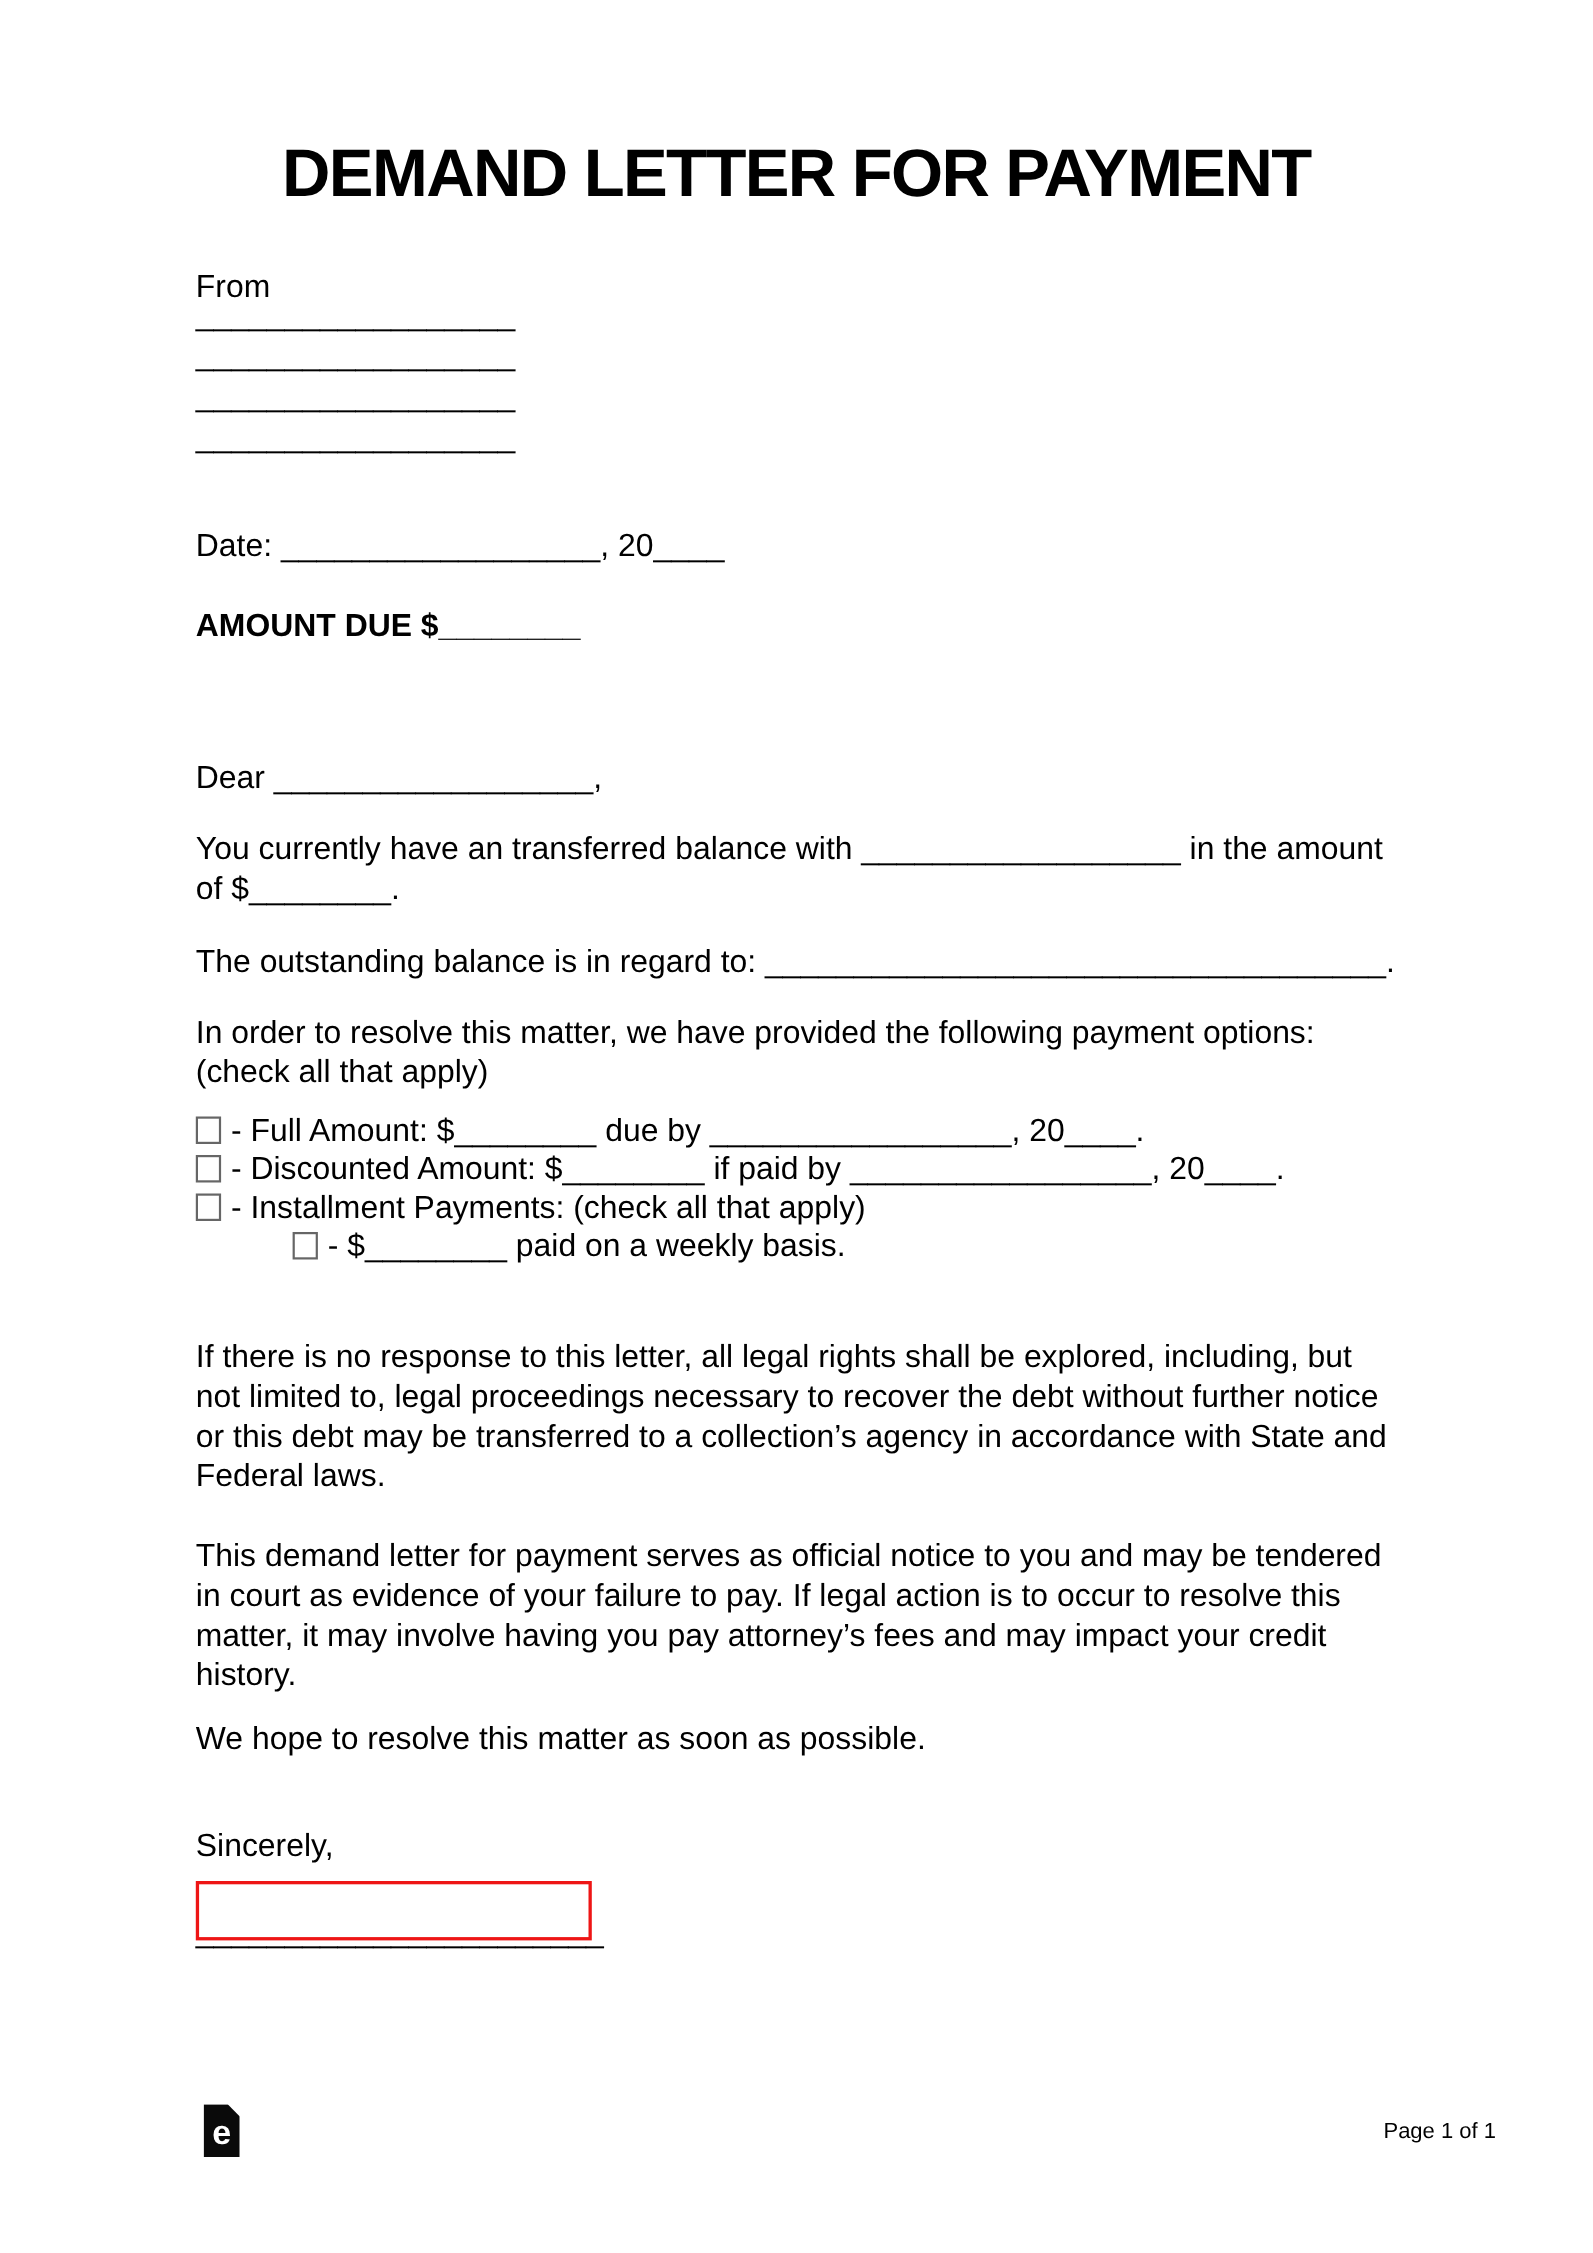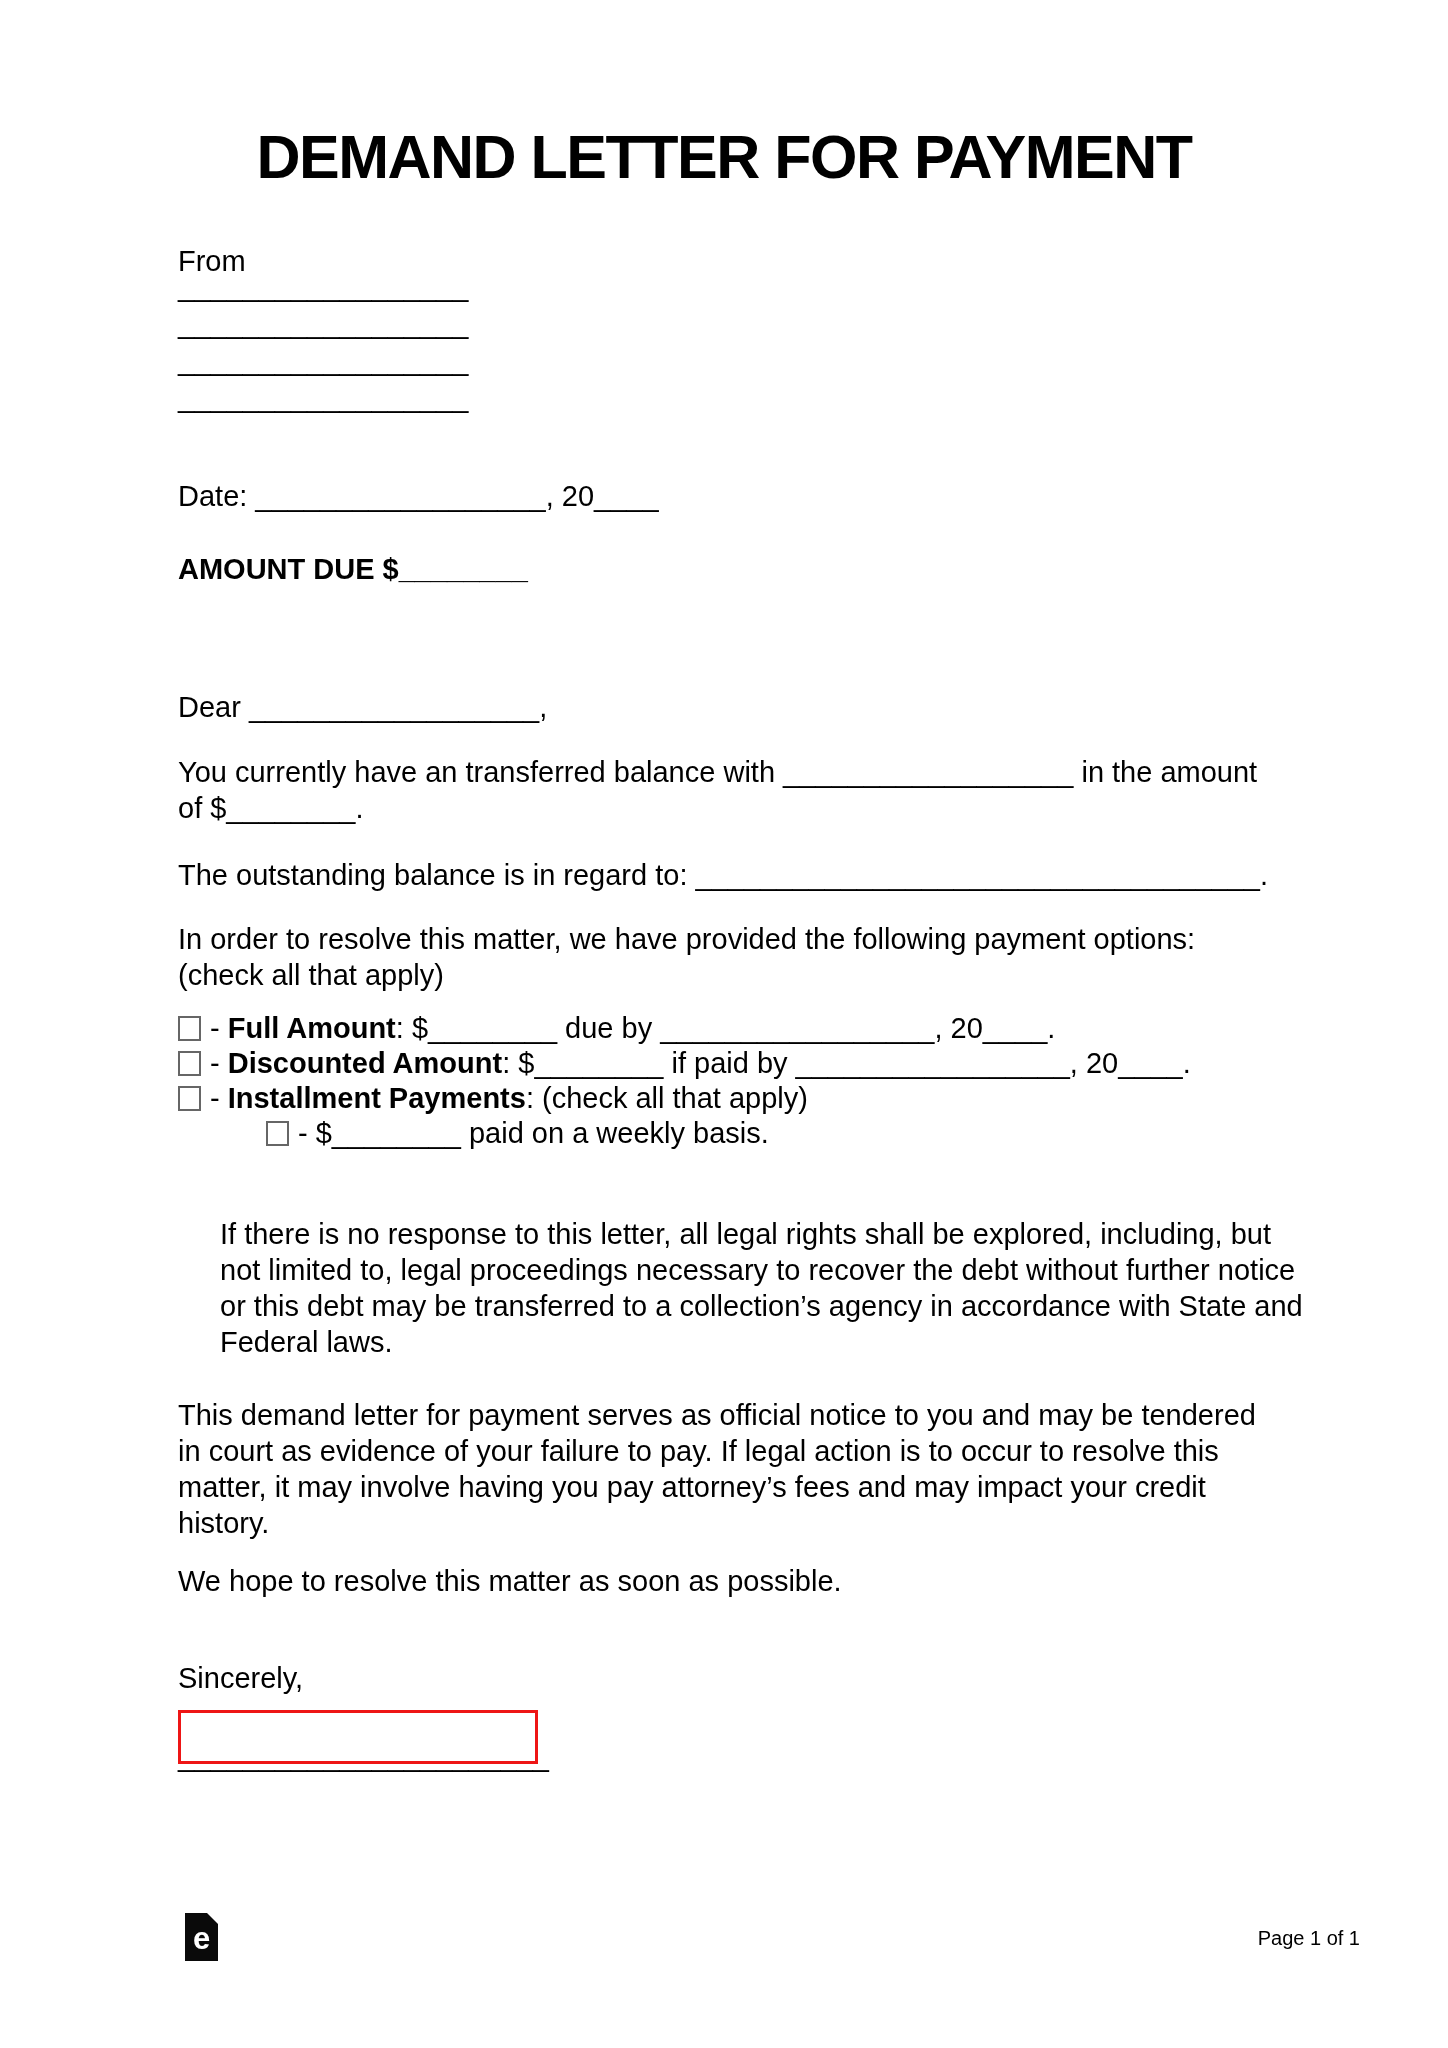--- a/index.html
+++ b/index.html
@@ -22,27 +22,27 @@
   .date-line    { top:478px; }
   .amount-line  { top:551px; font-weight:bold; }
   .attempt-line { top:614px; font-weight:bold; }
   .dear-line    { top:689px; }
   .p-balance    { top:754px; }
   .p-regard     { top:857px; }
   .p-options    { top:921px; }
   .opt-list     { top:1011px; line-height:35px; white-space:normal; }
   .opt-row      { white-space:nowrap; }
   .opt-row.indented { padding-left:88px; }
-  .opt-label    { font-weight:bold;margin-top:28px; }
+  .opt-label    { font-weight:normal;margin-top:28px; }
   .checkbox {
     display:inline-block; width:19px; height:21px;
     border:2px solid #666666; background:#fff;
     vertical-align:-3px; margin-right:9px;
   }
-  .p-legal   { top:1216px;margin-left:42px; }
+  .p-legal   { top:1216px; }
   .p-notice  { top:1397px; }
   .p-hope    { top:1563px; }
   .sincerely { top:1660px; }
   .sig-box {
     position:absolute; left:178px; top:1710px; width:360px; height:54px;
     border:3px solid #ee1515; box-sizing:border-box; background:transparent;
   }
   .sig-line { top:1738px; white-space:nowrap; }
   .logo {
     position:absolute; left:185px; top:1913px; width:33px; height:48px;

